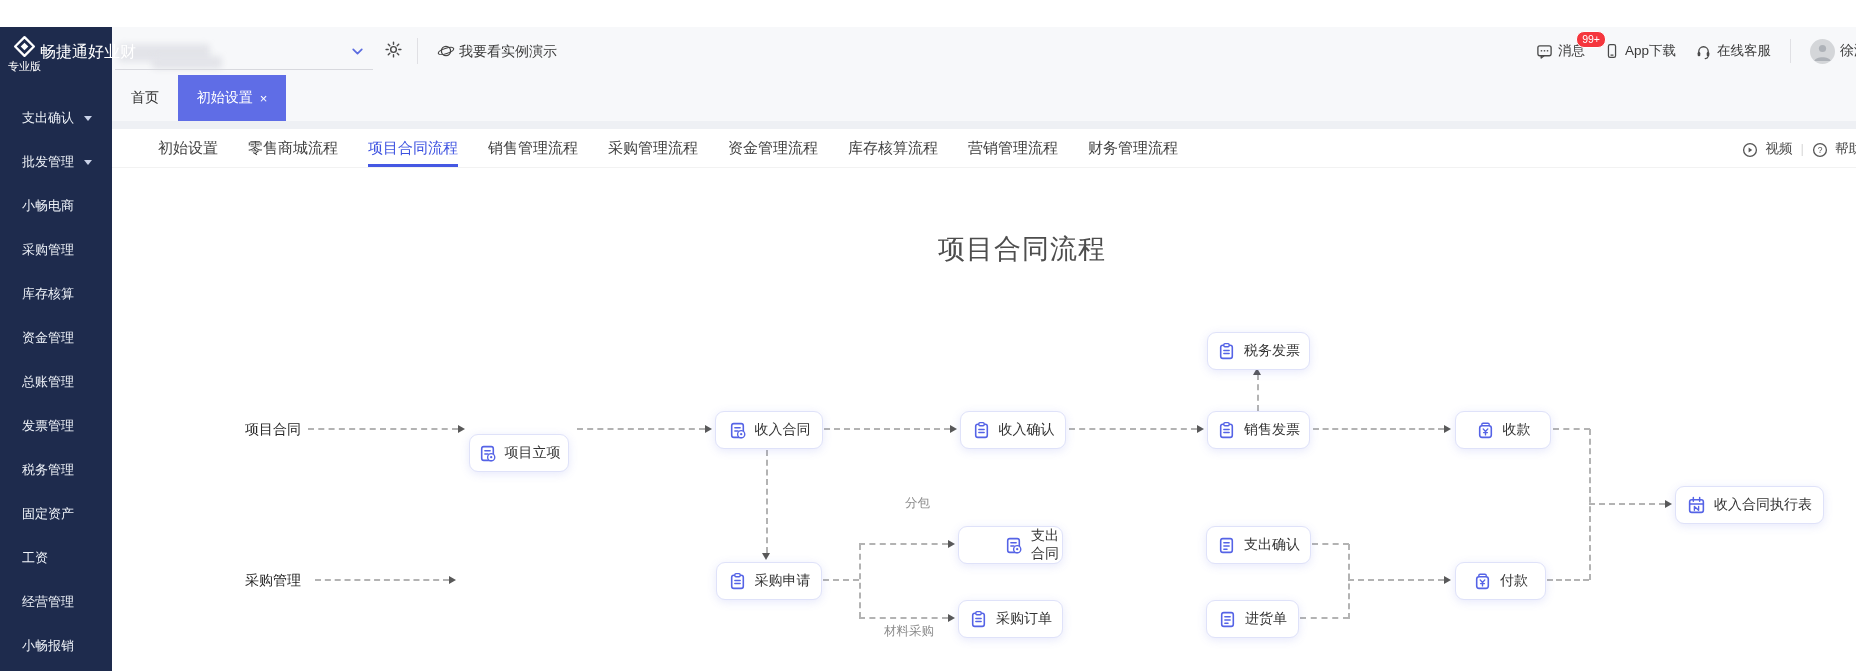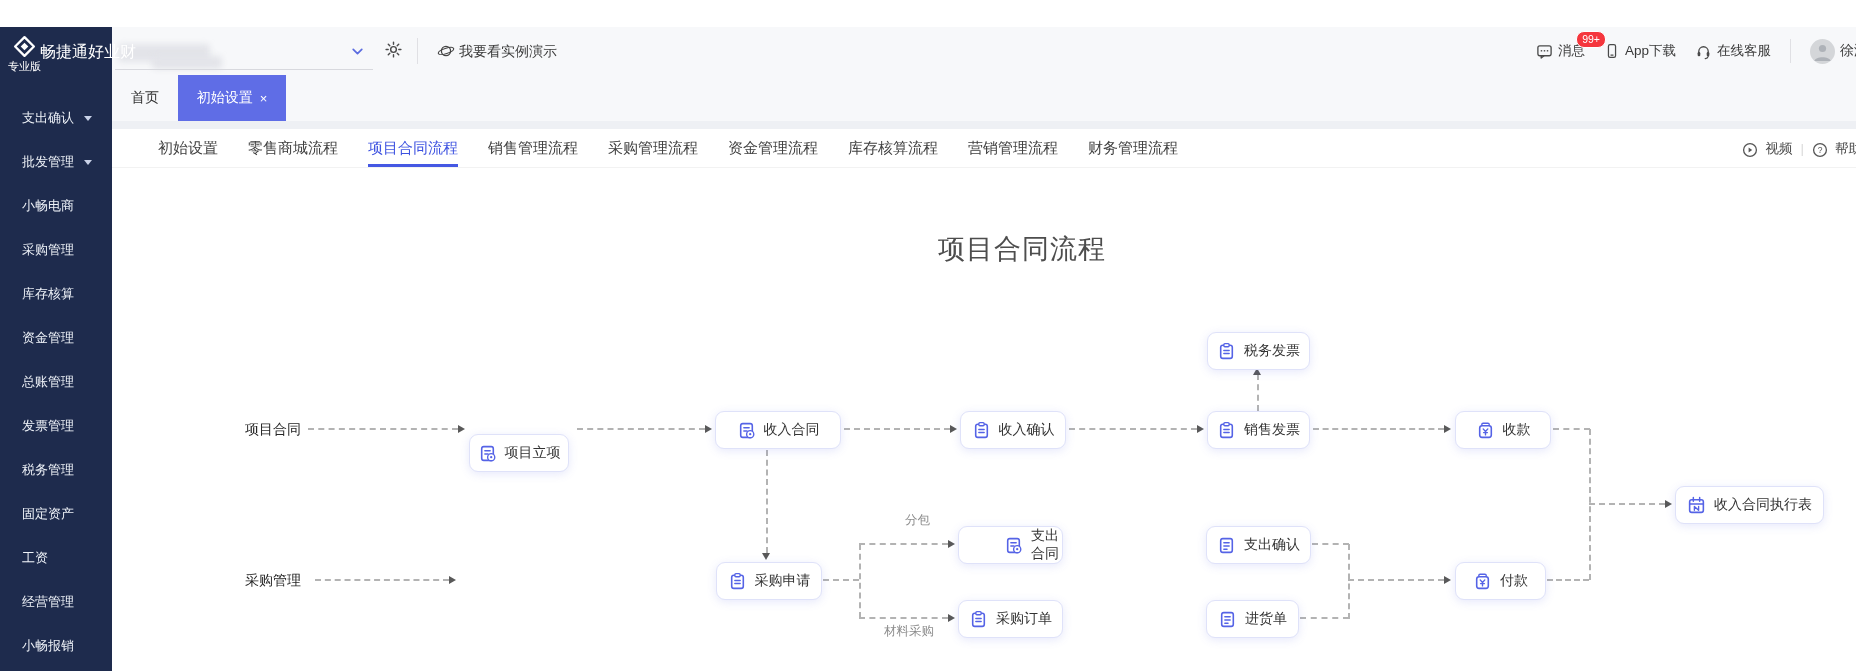--- a/index.html
+++ b/index.html
@@ -51,21 +51,21 @@
   .rowlabel { position:absolute; font-size:14px; color:#262626; white-space:nowrap; }
   .node { position:absolute; height:38px; background:#fff; border:1px solid #dfe2f9; border-radius:9px; box-shadow:0 2px 10px rgba(100,110,230,.16); display:flex; align-items:center; justify-content:center; gap:8px; font-size:14px; color:#333; cursor:pointer; }
   .nicon { width:19px; height:19px; color:#5563e6; flex-shrink:0; }
   .hdash { position:absolute; height:0; border-top:2px dashed #b3b3b3; }
   .vdash { position:absolute; width:0; border-left:2px dashed #b3b3b3; }
   .arr-r { position:absolute; width:0; height:0; border-top:4px solid transparent; border-bottom:4px solid transparent; border-left:7px solid #595959; }
   .arr-u { position:absolute; width:0; height:0; border-left:4px solid transparent; border-right:4px solid transparent; border-bottom:7px solid #595959; }
   .arr-d { position:absolute; width:0; height:0; border-left:4px solid transparent; border-right:4px solid transparent; border-top:7px solid #595959; }
   .branch-label { position:absolute; font-size:12.5px; color:#8c8c8c; white-space:nowrap; }
 
-  #n0{left:469px;top:434px;width:100px;} #n1{left:715px;top:411px;width:126px;}
+  #n0{left:469px;top:434px;width:100px;} #n1{left:715px;top:411px;width:108px;}
   #n2{left:960px;top:411px;width:106px;} #n3{left:1207px;top:332px;width:103px;}
   #n4{left:1207px;top:411px;width:103px;} #n5{left:1455px;top:411px;width:96px;}
   #n6{left:716px;top:562px;width:106px;} #n7{left:958px;top:526px;width:105px;padding-left:45px;}
   #n8{left:1206px;top:526px;width:105px;} #n9{left:958px;top:600px;width:105px;}
   #n10{left:1206px;top:600px;width:93px;} #n11{left:1455px;top:562px;width:91px;}
   #n12{left:1675px;top:486px;width:149px;}
 </style>
 </head>
 <body>
 
@@ -311,21 +311,21 @@
     <div class="arr-r" style="left:948px;top:540px;"></div>
   <div class="hdash" style="left:859px;top:617px;width:89px;"></div>
     <div class="arr-r" style="left:948px;top:614px;"></div>
   <div class="hdash" style="left:1312px;top:543px;width:37px;"></div>
   <div class="hdash" style="left:1300px;top:617px;width:49px;"></div>
   <div class="vdash" style="left:1348px;top:544px;height:75px;"></div>
   <div class="hdash" style="left:1348px;top:579px;width:96px;"></div>
     <div class="arr-r" style="left:1444px;top:576px;"></div>
   <div class="hdash" style="left:1547px;top:579px;width:42px;"></div>
 
-  <span class="branch-label" style="left:905px;top:512px;">分包</span>
+  <span class="branch-label" style="left:905px;top:495px;">分包</span>
   <span class="branch-label" style="left:884px;top:623px;">材料采购</span>
 
   <div class="node" id="n0">
       <svg class="nicon">
         <use href="#i-doc-badge"></use>
       </svg>
       <span>项目立项</span>
     </div>
   <div class="node" id="n1">
       <svg class="nicon">

